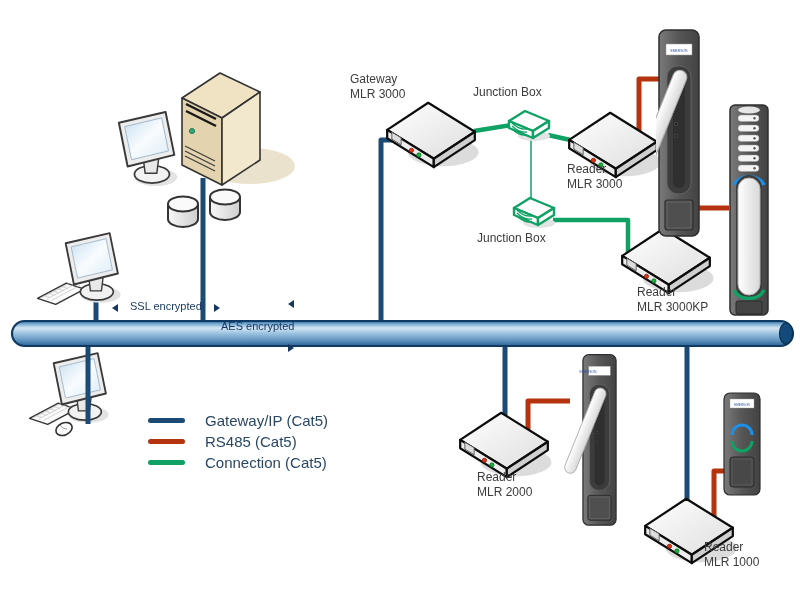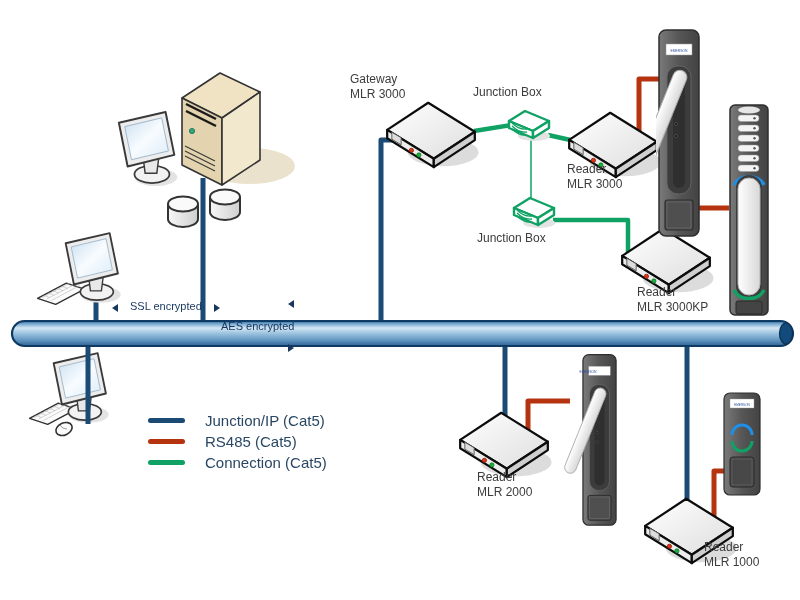--- a/index.html
+++ b/index.html
@@ -246,21 +246,21 @@
 </div>
 <div class="bus-ann" style="left:221px;top:300px;flex-direction:column;">
   <span class="tri tri-l"></span>
   <span>AES encrypted</span>
   <span class="tri tri-r"></span>
 </div>
 
 <div id="legend">
   <div class="legend-row">
     <span class="swatch sw-eth"></span>
-    <span class="legend-label">Junction/IP (Cat5)</span>
+    <span class="legend-label">Gateway/IP (Cat5)</span>
   </div>
   <div class="legend-row">
     <span class="swatch sw-rs"></span>
     <span class="legend-label">RS485 (Cat5)</span>
   </div>
   <div class="legend-row">
     <span class="swatch sw-conn"></span>
     <span class="legend-label">Connection (Cat5)</span>
   </div>
 </div>

